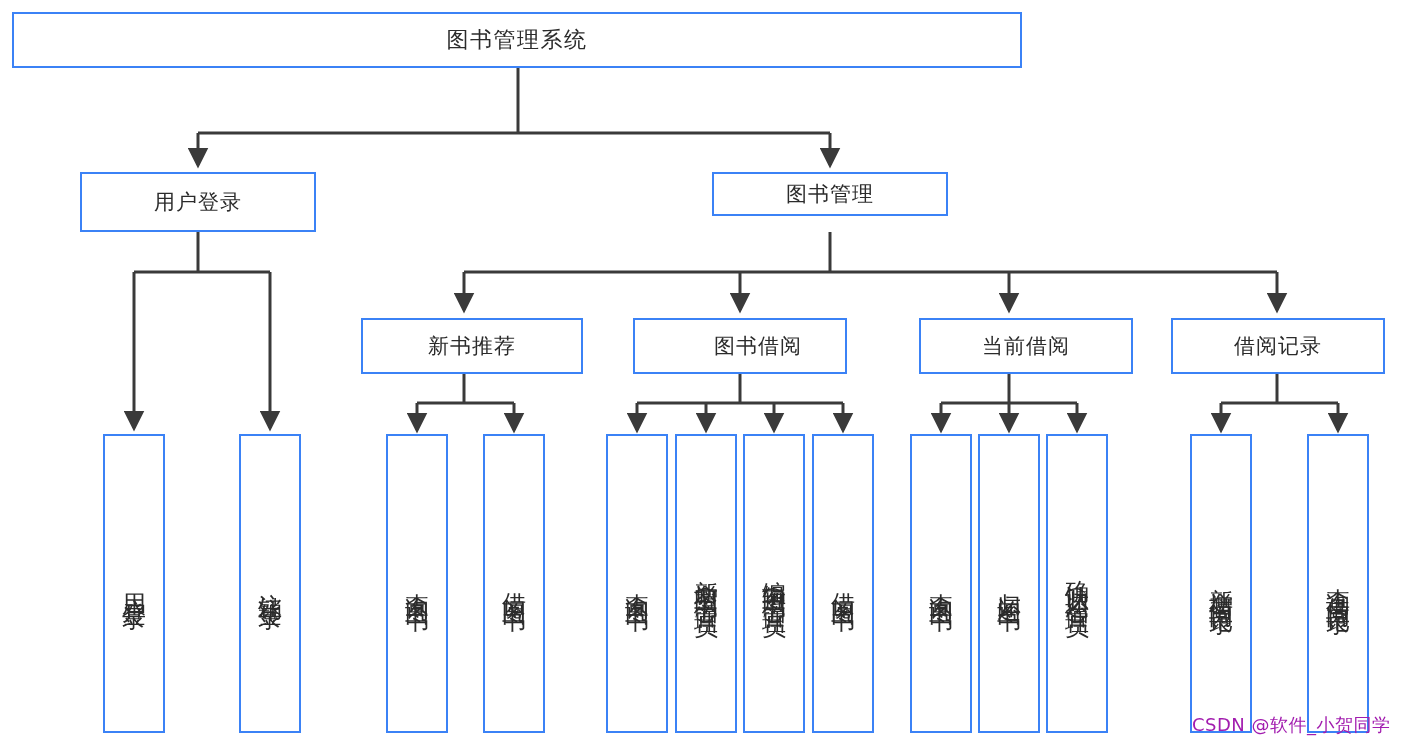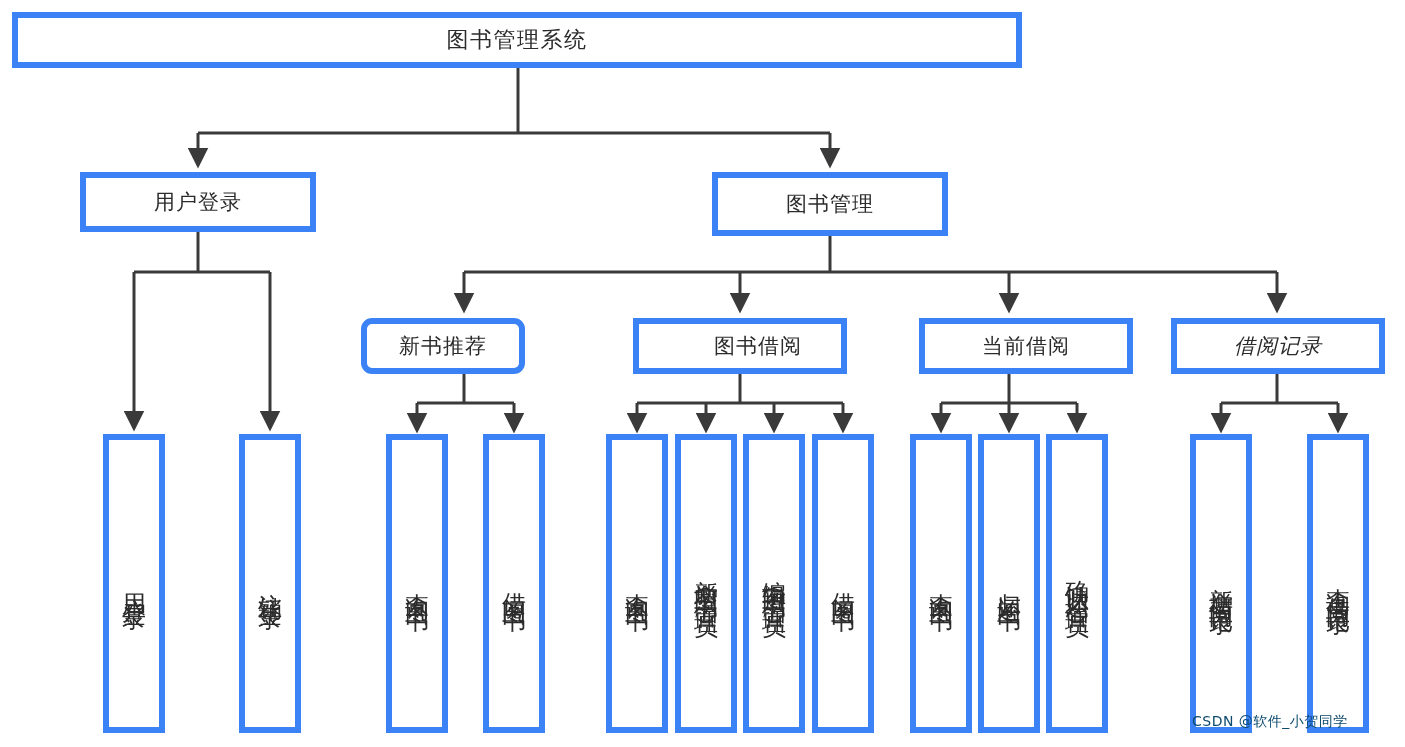--- a/index.html
+++ b/index.html
@@ -11,21 +11,21 @@
     overflow:hidden;
     position:relative;
   }
   #stage{position:absolute;left:0;top:0;width:1405px;height:747px;}
   svg.lines{position:absolute;left:0;top:0;width:1405px;height:747px;pointer-events:none;}
 
   .node{
     position:absolute;
     box-sizing:border-box;
     background:#ffffff;
-    border:6px solid #3b82f6;
+    border:2px solid #3b82f6;
     display:flex;
     align-items:center;
     justify-content:center;
     color:#2b2b2b;
   }
   .node .lbl{
     display:block;
     text-align:center;
     line-height:1.18;
     white-space:nowrap;
@@ -41,22 +41,22 @@
     text-orientation:upright;
     font-size:24px;
     letter-spacing:5px;
     line-height:1;
     white-space:nowrap;
   }
 
   .watermark{
     position:absolute;
     left:1192px;top:713px;
-    font-size:14px;
-    color:#0c4a6e;
+    font-size:18px;
+    color:#a21caf;
     letter-spacing:0.5px;
     white-space:nowrap;
     font-family:"DejaVu Sans","Liberation Sans",sans-serif;
   }
 </style>
 </head>
 <body>
 
 <div id="stage">
 
@@ -112,37 +112,37 @@
   </svg>
 
   <div class="node h-node" id="node-root" style="left:12px;top:12px;width:1010px;height:56px;">
     <span class="lbl">图书管理系统</span>
   </div>
 
   <div class="node h-node" style="left:80px;top:172px;width:236px;height:60px;">
     <span class="lbl">用户登录</span>
   </div>
 
-  <div class="node h-node" style="left:712px;top:172px;width:236px;height:64px;">
+  <div class="node h-node" style="left:712px;top:172px;width:236px;height:44px;">
     <span class="lbl">图书管理</span>
   </div>
 
-  <div class="node h-node" style="left:361px;top:318px;width:164px;height:56px;border-radius:11px;">
+  <div class="node h-node" style="left:361px;top:318px;width:222px;height:56px;">
     <span class="lbl">新书推荐</span>
   </div>
 
   <div class="node h-node" style="left:633px;top:318px;width:214px;height:56px;padding-left:36px;">
     <span class="lbl">图书借阅</span>
   </div>
 
   <div class="node h-node" style="left:903px;top:318px;width:214px;height:56px;margin-left:16px;">
     <span class="lbl">当前借阅</span>
   </div>
 
-  <div class="node h-node" style="left:1171px;top:318px;width:214px;height:56px;font-style:italic;">
+  <div class="node h-node" style="left:1171px;top:318px;width:214px;height:56px;">
     <span class="lbl">借阅记录</span>
   </div>
 
   <div class="node v-node" style="left:103px;top:434px;width:62px;height:299px;">
     <span class="lbl">用户登录</span>
   </div>
 
   <div class="node v-node" style="left:239px;top:434px;width:62px;height:299px;">
     <span class="lbl">注销登录</span>
   </div>

